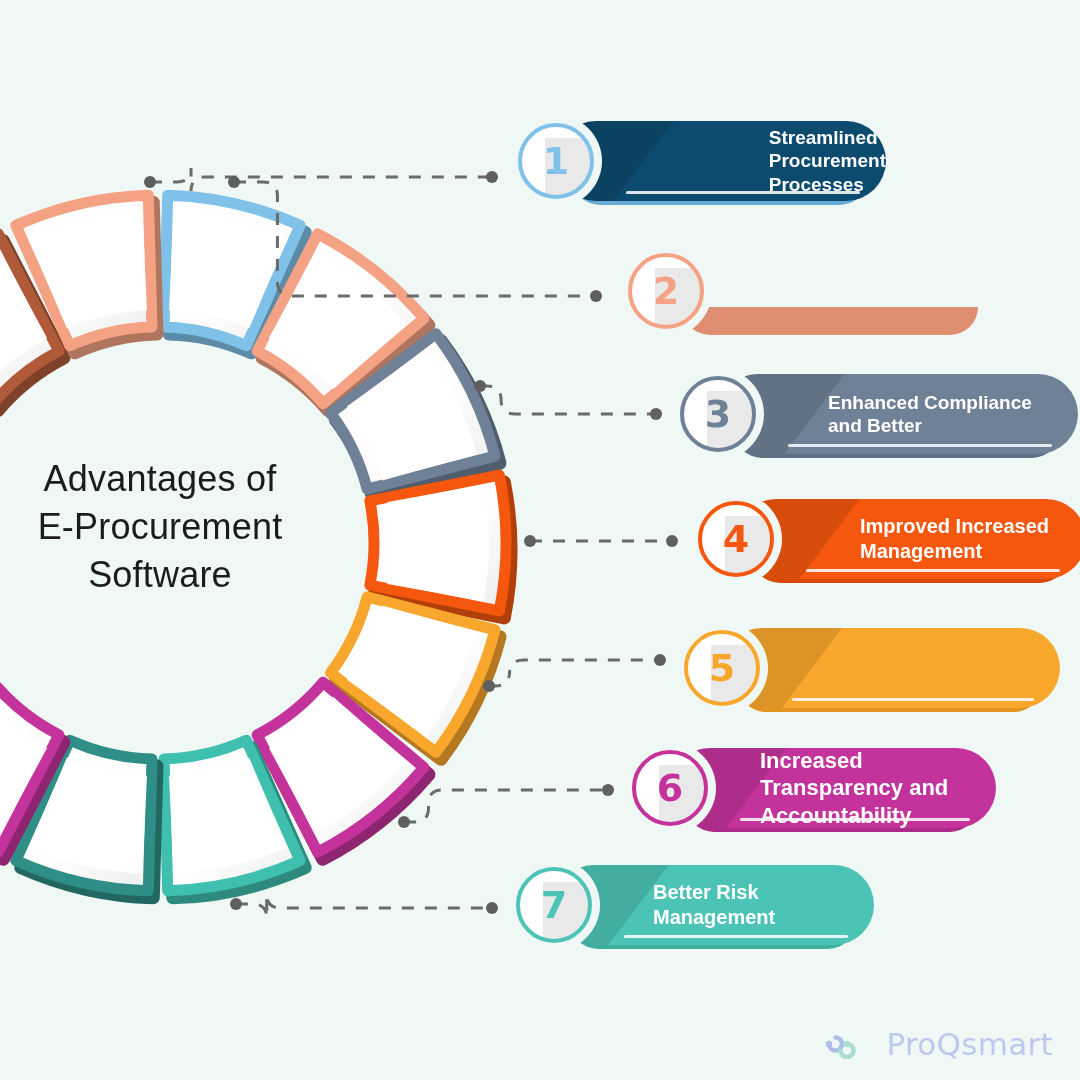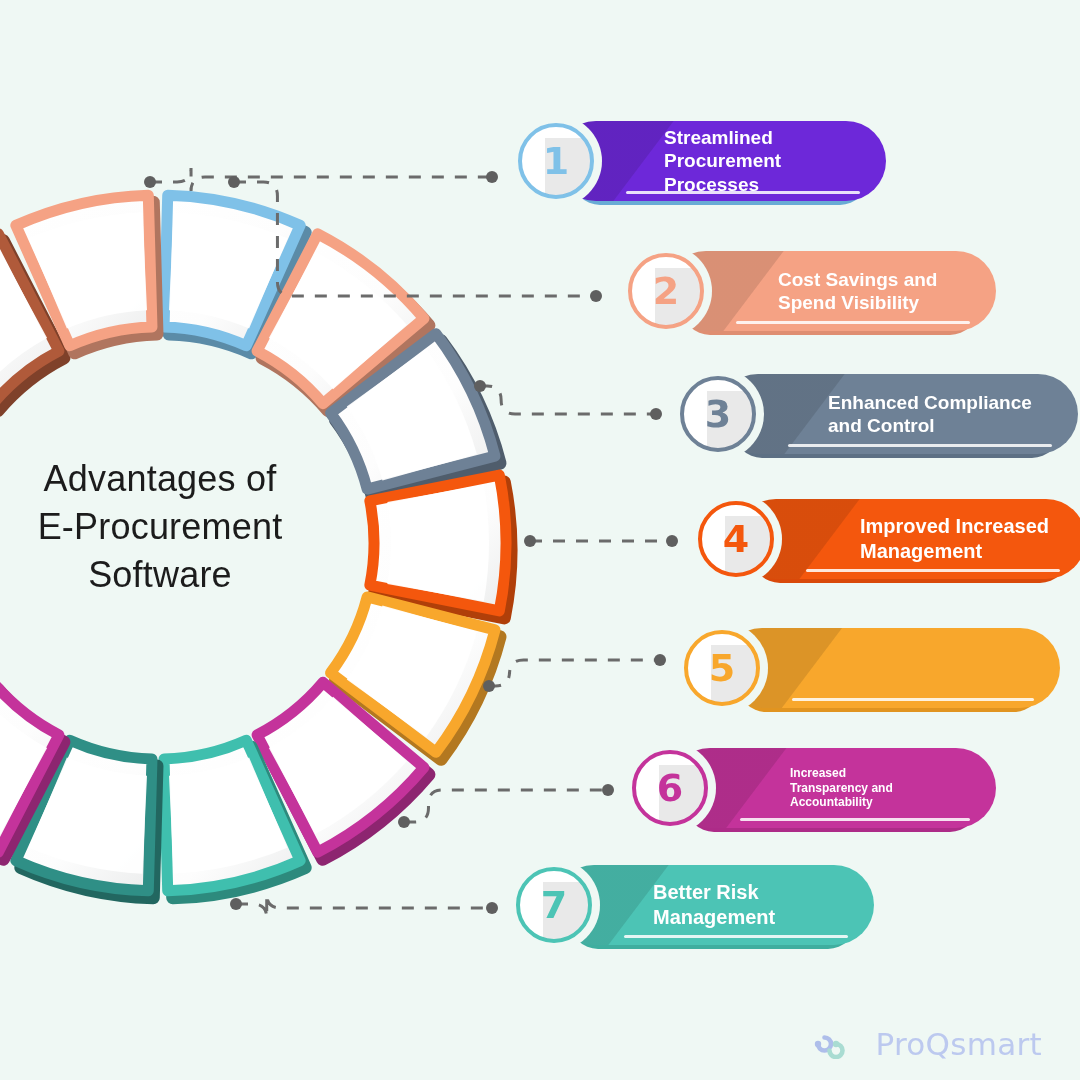--- a/index.html
+++ b/index.html
@@ -107,21 +107,21 @@
     z-index:2;
     font-size:38px;
     font-weight:bold;
     font-family:"DejaVu Sans", sans-serif;
     line-height:1;
   }
 
   
   .logo{
     position:absolute;
-    right:38px; bottom:18px;
+    right:27px; bottom:18px;
     display:flex;align-items:center;gap:26px;
   }
   .logo-text{
     font-size:31px;
     color:#bcc9ef;
     letter-spacing:.3px;
     font-family:"DejaVu Sans", sans-serif;
   }
 </style>
 </head>
@@ -247,53 +247,47 @@
       <g>
         <path d="M 236 904 L 252.72000000000003 904 Q 266.72 904 266.72 918 L 266.72 894 Q 266.72 908 280.72 908 L 492 908" fill="none" stroke="#6b6b6b" stroke-width="3" stroke-dasharray="12 11" stroke-linecap="butt"></path>
         <circle cx="236" cy="904" r="6" fill="#5f5f5f"></circle>
         <circle cx="492" cy="908" r="6" fill="#5f5f5f"></circle>
       </g>
     </svg>
 
   <div id="items-layer">
       <div class="item" style="left: 510px; top: 115px; width: 390px;">
         <div class="pill-lip" style="width: 296px; background: rgb(104, 171, 213);"></div>
-        <div class="pill" style="width: 330px; background: #6d28d9;">
+        <div class="pill" style="width: 330px; background: #0c4a6e; justify-content: flex-end;">
           <div class="pill-shadow" style="background: linear-gradient(127deg, rgba(0, 0, 0, 0.114) 0%, rgba(0, 0, 0, 0.114) 30%, rgba(0, 0, 0, 0) 30.3%);"></div>
           <div class="pill-label" style="font-size: 19px; margin-left: 108px;">Streamlined
 Procurement
 Processes</div>
           <div class="pill-underline" style="left: 70px; bottom: 7px; width: 234px;"></div>
         </div>
         <div class="num-circle">
           <div class="num-inner" style="border-color: rgb(127, 193, 232);">
             <span class="num-text" style="color: rgb(127, 193, 232);">1</span>
           </div>
         </div>
       </div>
       <div class="item" style="left: 620px; top: 245px; width: 390px;">
         <div class="pill-lip" style="width: 296px; background: rgb(223, 142, 113);"></div>
-        <div class="pill" style="width: 330px; background: rgb(245, 162, 132);">
-          <div class="pill-shadow" style="background: linear-gradient(127deg, rgba(0, 0, 0, 0.114) 0%, rgba(0, 0, 0, 0.114) 30%, rgba(0, 0, 0, 0) 30.3%);"></div>
-          <div class="pill-label" style="font-size: 19px; margin-left: 112px;">Cost Savings and
-Spend Visibility</div>
-          <div class="pill-underline" style="left: 70px; bottom: 7px; width: 234px;"></div>
-        </div>
         <div class="num-circle">
           <div class="num-inner" style="border-color: rgb(245, 162, 132);">
             <span class="num-text" style="color: rgb(245, 162, 132);">2</span>
           </div>
         </div>
       </div>
       <div class="item" style="left: 672px; top: 368px; width: 420px;">
         <div class="pill-lip" style="width: 326px; background: rgb(93, 112, 132);"></div>
         <div class="pill" style="width: 360px; background: rgb(110, 129, 150);">
           <div class="pill-shadow" style="background: linear-gradient(127deg, rgba(0, 0, 0, 0.114) 0%, rgba(0, 0, 0, 0.114) 30%, rgba(0, 0, 0, 0) 30.3%);"></div>
           <div class="pill-label" style="font-size: 19px; margin-left: 110px;">Enhanced Compliance
-and Control</div>
+and Better</div>
           <div class="pill-underline" style="left: 70px; bottom: 7px; width: 264px;"></div>
         </div>
         <div class="num-circle">
           <div class="num-inner" style="border-color: rgb(110, 129, 150);">
             <span class="num-text" style="color: rgb(110, 129, 150);">3</span>
           </div>
         </div>
       </div>
       <div class="item" style="left: 690px; top: 493px; width: 410px;">
         <div class="pill-lip" style="width: 316px; background: rgb(217, 73, 10);"></div>
@@ -318,21 +312,21 @@
         <div class="num-circle">
           <div class="num-inner" style="border-color: rgb(248, 167, 44);">
             <span class="num-text" style="color: rgb(248, 167, 44);">5</span>
           </div>
         </div>
       </div>
       <div class="item" style="left: 624px; top: 742px; width: 386px;">
         <div class="pill-lip" style="width: 292px; background: rgb(173, 43, 136);"></div>
         <div class="pill" style="width: 326px; background: rgb(196, 51, 155);">
           <div class="pill-shadow" style="background: linear-gradient(127deg, rgba(0, 0, 0, 0.114) 0%, rgba(0, 0, 0, 0.114) 30%, rgba(0, 0, 0, 0) 30.3%);"></div>
-          <div class="pill-label" style="font-size: 12px; margin-left: 120px;">Increased
+          <div class="pill-label" style="font-size: 22px; margin-left: 90px;">Increased
 Transparency and
 Accountability</div>
           <div class="pill-underline" style="left: 70px; bottom: 7px; width: 230px;"></div>
         </div>
         <div class="num-circle">
           <div class="num-inner" style="border-color: rgb(196, 51, 155);">
             <span class="num-text" style="color: rgb(196, 51, 155);">6</span>
           </div>
         </div>
       </div>

